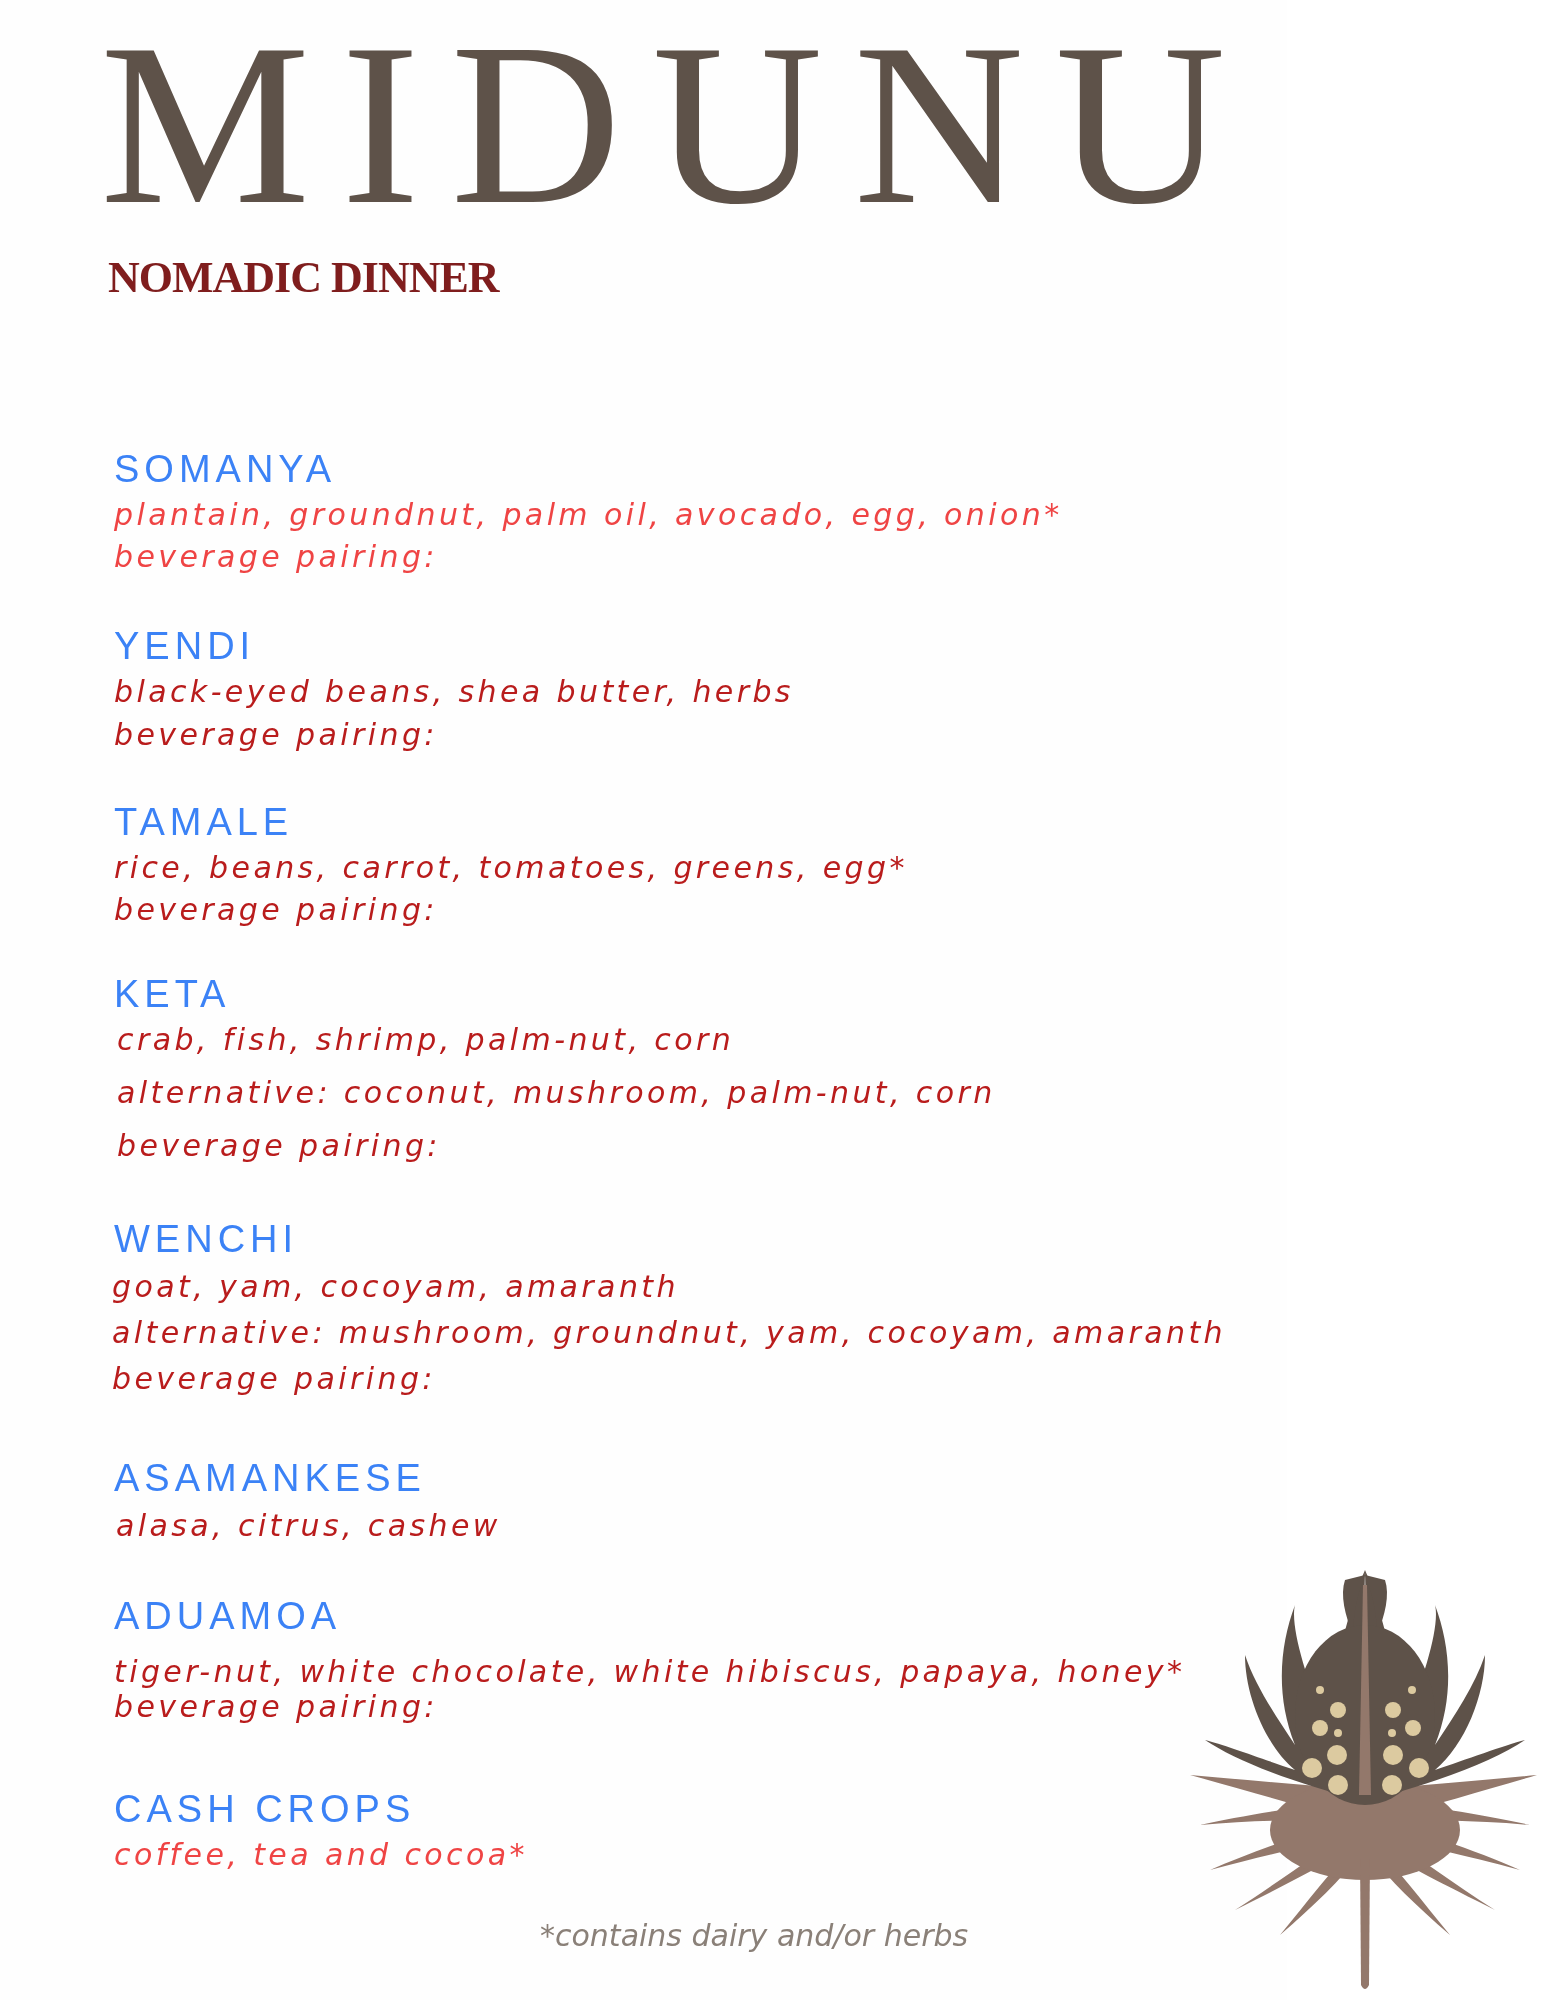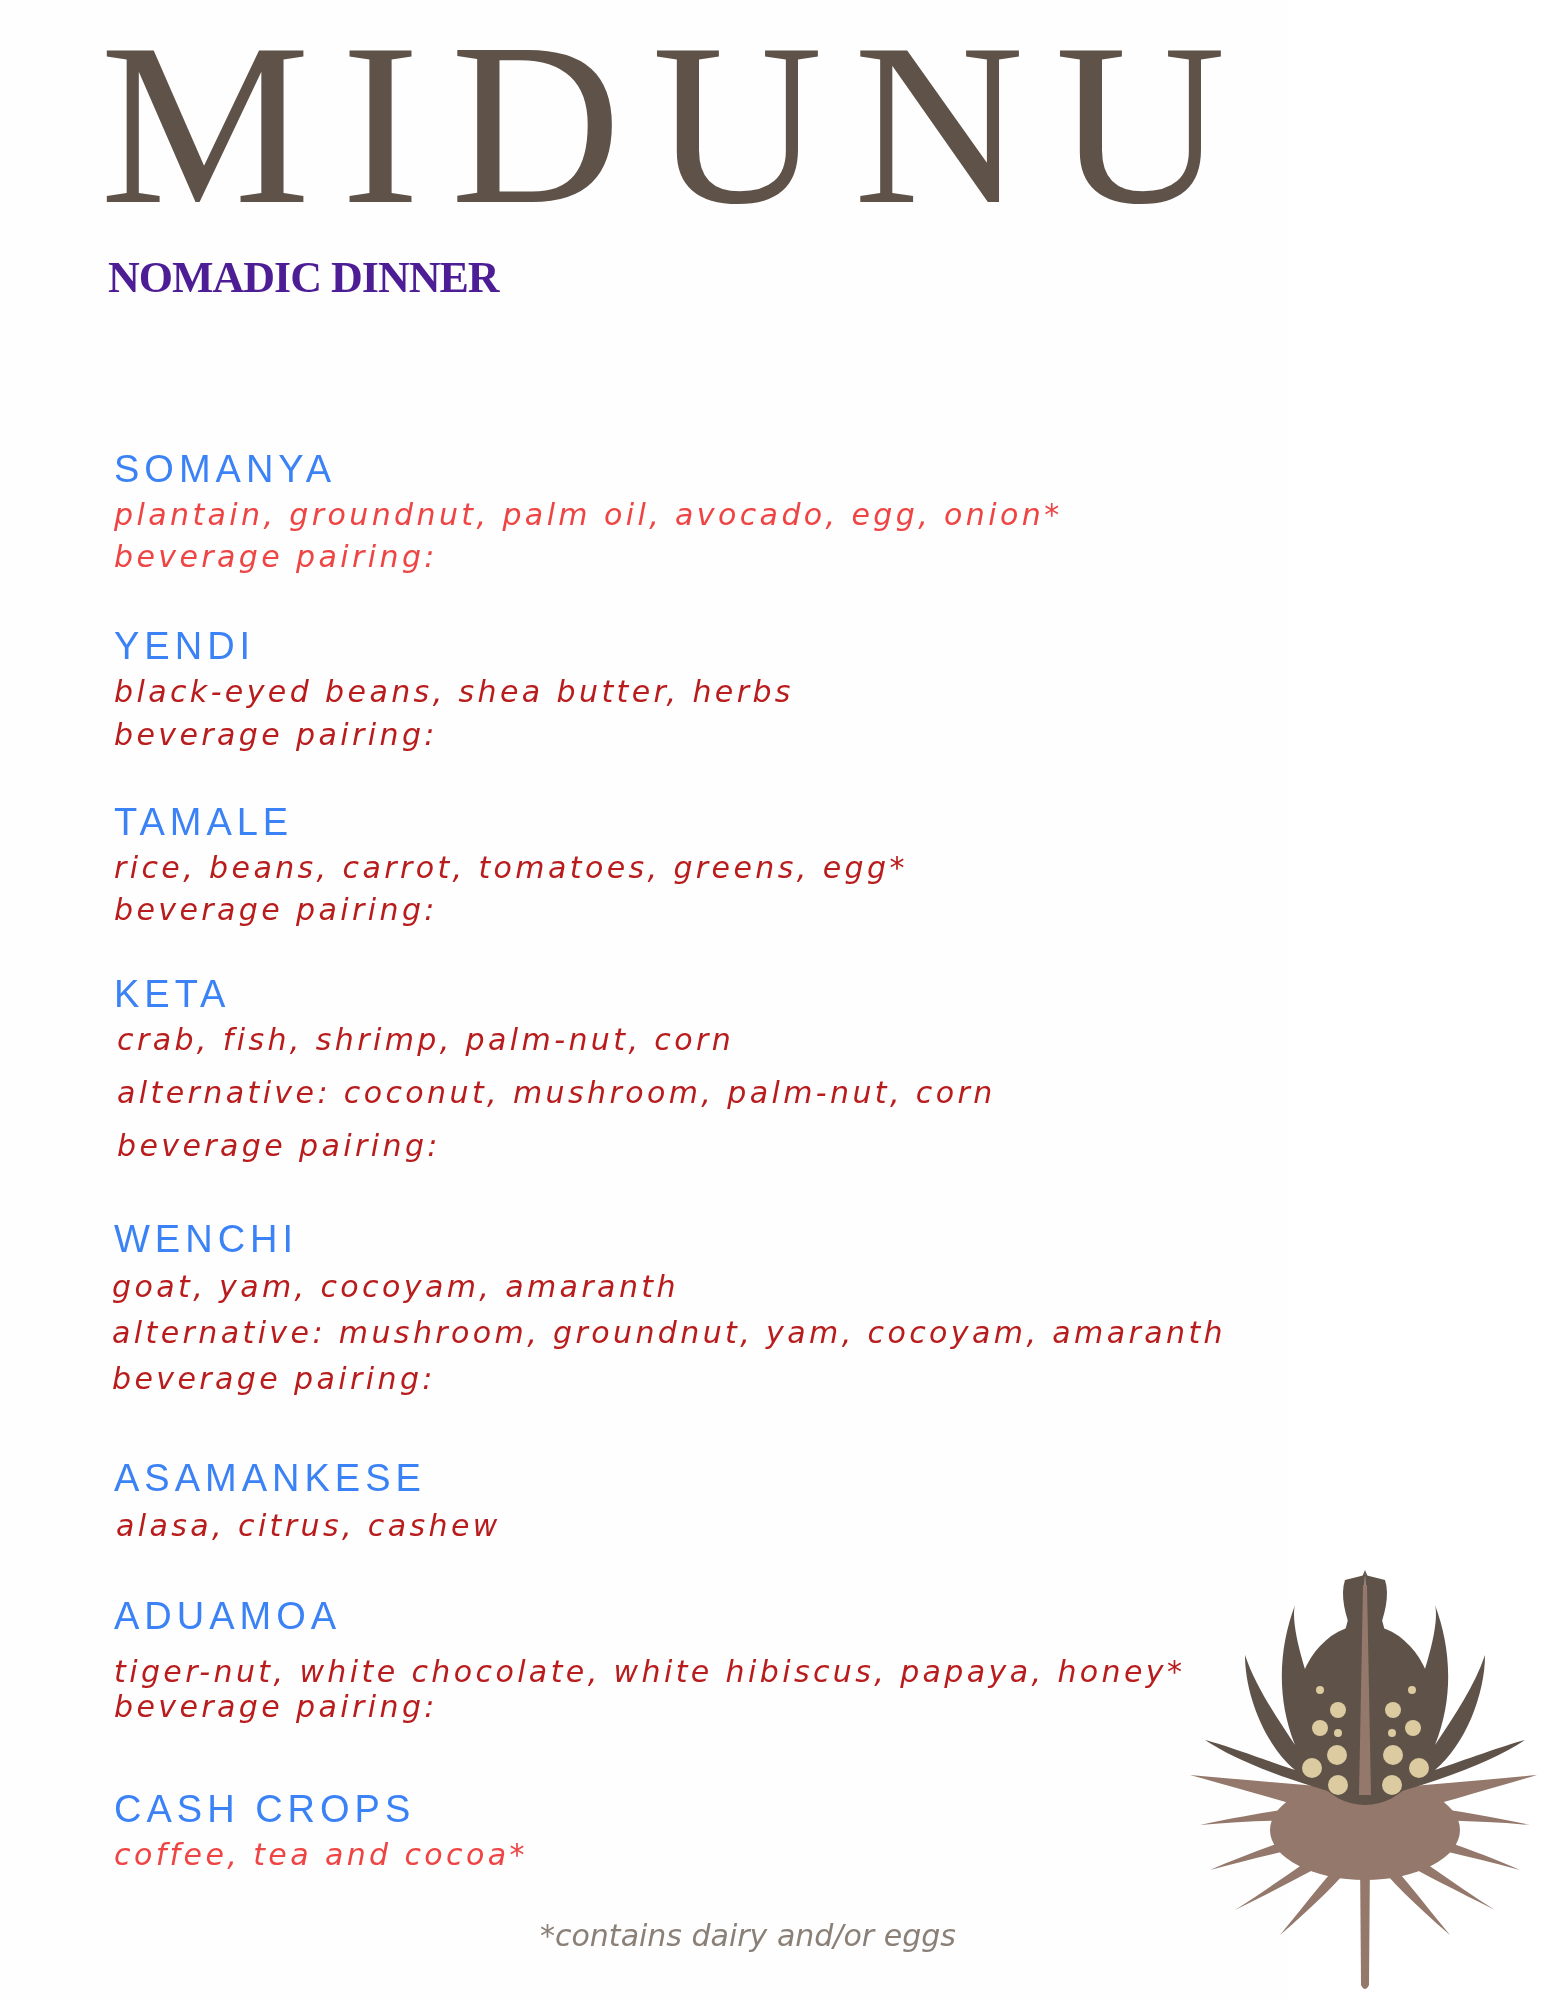--- a/index.html
+++ b/index.html
@@ -9,21 +9,21 @@
   .brand {
     position: absolute; left: 100px; top: 8px;
     font-family: "Liberation Serif", "DejaVu Serif", serif;
     font-size: 232px; line-height: 1; color: #5e5249;
     letter-spacing: 30px; transform: scaleX(1.02); transform-origin: left top;
     white-space: nowrap;
   }
   .subtitle {
     position: absolute; left: 108px;
     font-family: "Liberation Serif", "DejaVu Serif", serif;
-    font-weight: bold; font-size: 44px; color: #4c1d95; letter-spacing: -1px;
+    font-weight: bold; font-size: 44px; color: #7f1d1d; letter-spacing: -1px;
     white-space: nowrap;
   }
   .sub1 { top: 252px; }
   .sub2 { top: 314px; }
 
   .course { position: absolute; left: 114px; }
   .course-name {
     font-family: "Liberation Sans", "DejaVu Sans", sans-serif;
     font-size: 38px; color: #3b82f6; letter-spacing: 5px; line-height: 1; white-space: nowrap;
   }
@@ -92,21 +92,21 @@
     <div class="course-name">ADUAMOA</div>
     <div class="line" style="top:60px">tiger-nut, white chocolate, white hibiscus, papaya, honey*</div>
     <div class="line" style="top:95px">beverage pairing:</div>
   </div>
 
   <div class="course" style="top:1790px">
     <div class="course-name">CASH CROPS</div>
     <div class="line gold" style="top:50px">coffee, tea and cocoa*</div>
   </div>
 
-  <div class="footnote">*contains dairy and/or eggs</div>
+  <div class="footnote">*contains dairy and/or herbs</div>
 
   <svg class="feather" viewBox="0 0 355 430">
 
     <g fill="#93786b">
       <path d="M180 225 C120 220 60 215 5 210 C60 225 110 240 150 250 Z"></path>
       <path d="M180 235 C120 240 60 250 15 260 C70 255 120 255 160 255 Z"></path>
       <path d="M180 250 C130 265 70 285 25 305 C80 290 130 280 165 270 Z"></path>
       <path d="M180 260 C135 285 90 320 50 345 C100 320 140 300 170 280 Z"></path>
       <path d="M180 270 C150 300 120 340 95 370 C130 340 155 315 175 290 Z"></path>
       <path d="M180 225 C240 220 300 215 352 210 C300 225 250 240 210 250 Z"></path>

